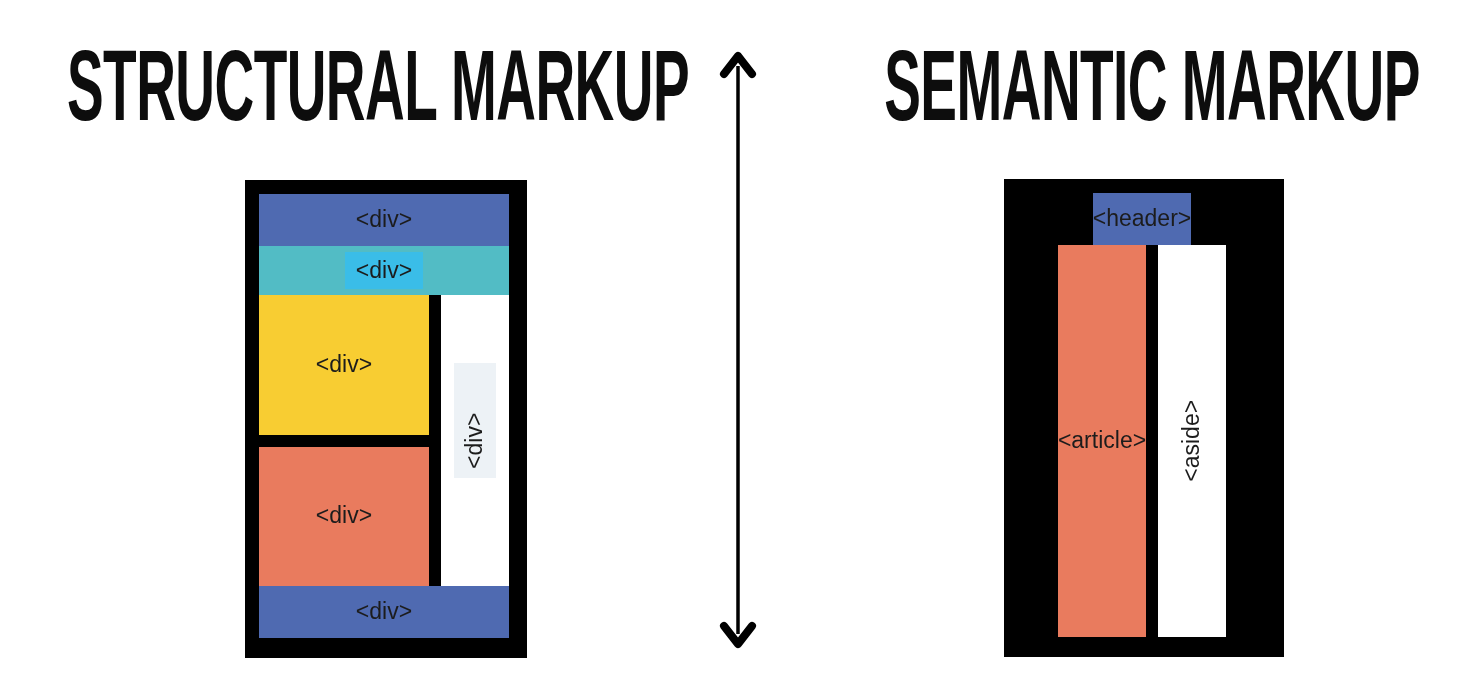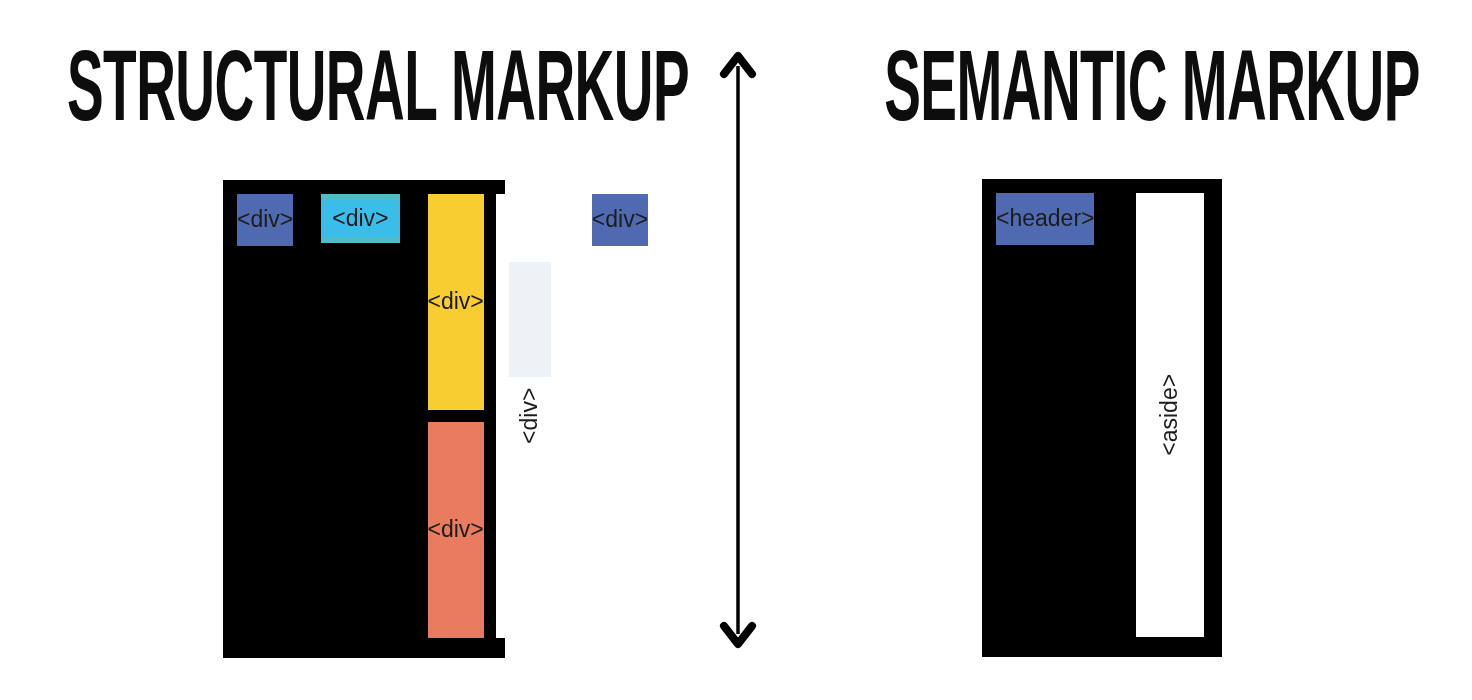--- a/index.html
+++ b/index.html
@@ -25,25 +25,26 @@
   }
 
   
   .arrow{position:absolute;left:718px;top:48px;}
 
   
   .frame{
     position:absolute;
     background:var(--frame-black,#000);
     box-sizing:border-box;
-    display:flex;gap:28px;
+    display:flex;flex-direction:column;gap:0;
     padding:14px 18px 20px 14px;
+    margin-left:22px;
   }
   .frame-structural{left:223px;top:180px;width:282px;height:478px;}
-  .frame-semantic{left:982px;top:179px;width:240px;height:478px;}
+  .frame-semantic{left:982px;top:179px;width:280px;height:478px;align-items:center;}
 
   .bar{
     flex:0 0 52px;height:52px;
     display:flex;align-items:center;justify-content:center;
   }
   .bar.teal{flex-basis:49px;height:49px;}
   .mid{flex:1;display:flex;gap:12px;min-height:0;}
   .mcol{flex:1;display:flex;flex-direction:column;gap:12px;min-width:0;}
   .box{flex:1;display:flex;align-items:center;justify-content:center;}
   .acol{
@@ -117,20 +118,23 @@
       <span class="lbl">&lt;div&gt;</span>
     </div>
   </div>
 
   <div class="frame frame-semantic">
     <div class="bar blue">
       <span class="lbl">&lt;header&gt;</span>
     </div>
     <div class="mid">
       <div class="mcol">
+        <div class="box orange">
+          <span class="lbl">&lt;article&gt;</span>
+        </div>
       </div>
       <div class="acol">
         <span class="lbl rot">&lt;aside&gt;</span>
       </div>
     </div>
   </div>
 
 </div>
 
 </body></html>

